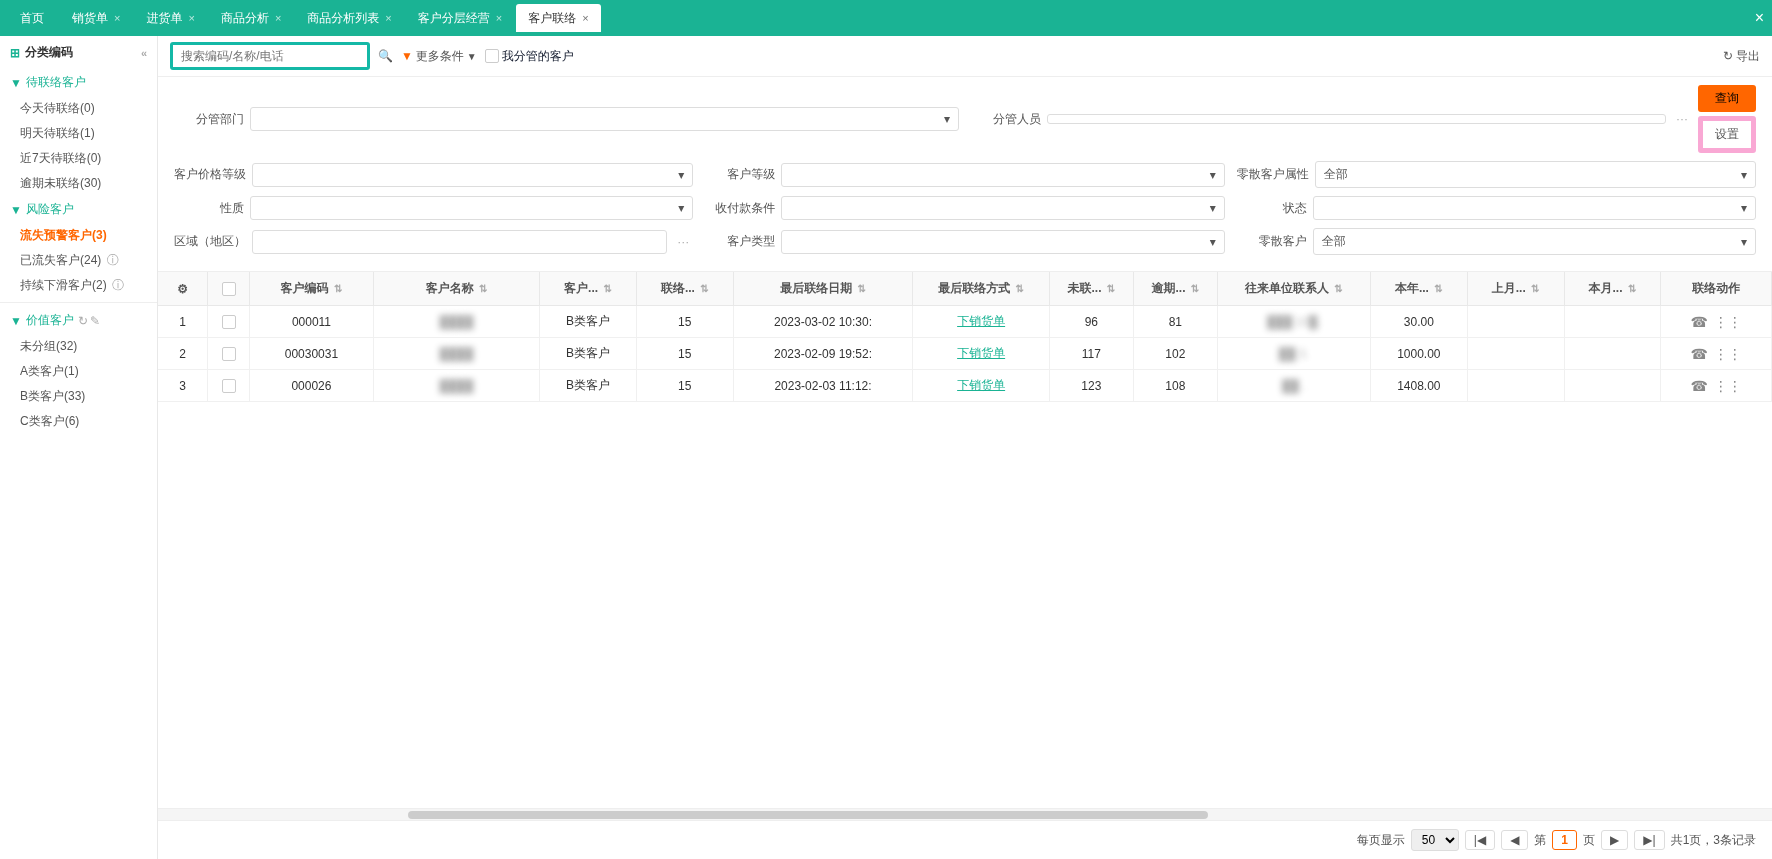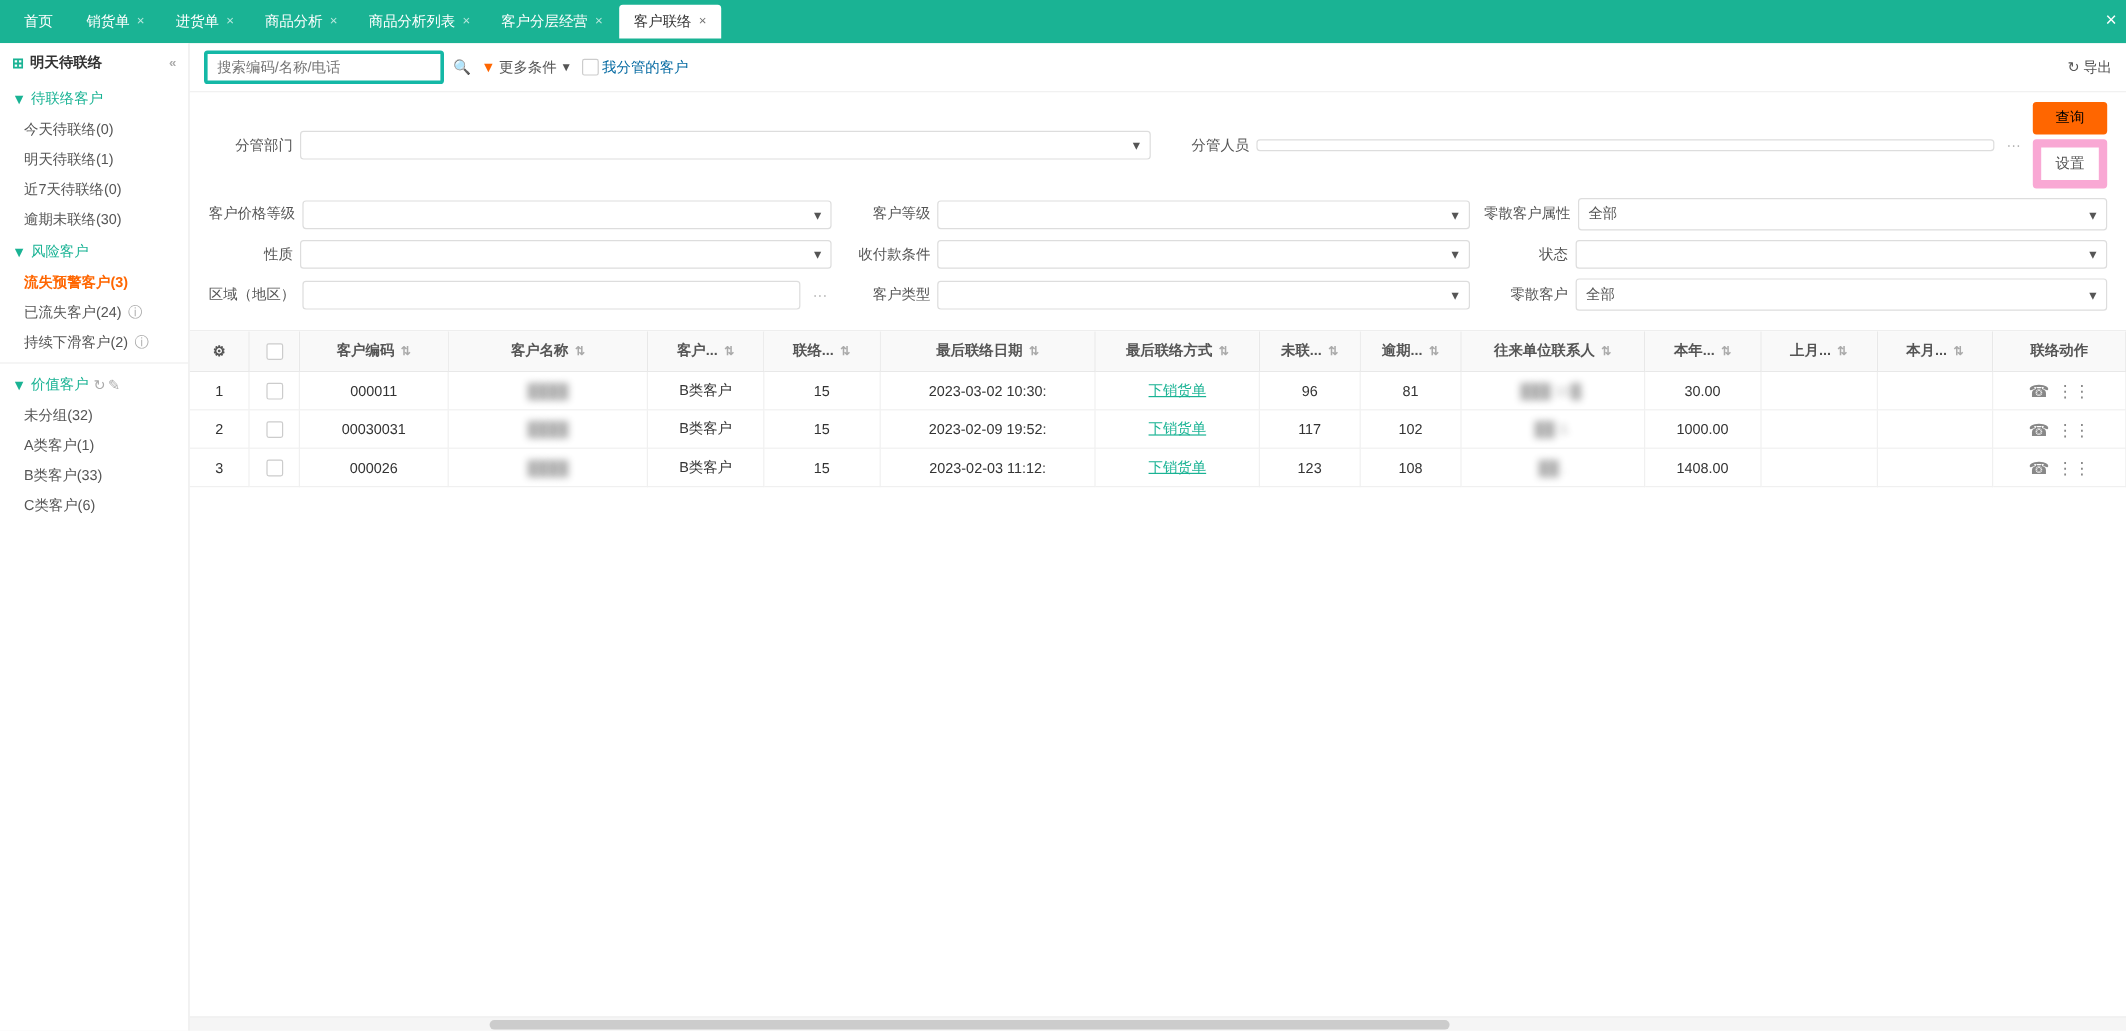--- a/index.html
+++ b/index.html
@@ -71,21 +71,21 @@
     }
     .toolbar input {
       border: 3px solid #14b8a6; border-radius: 3px; padding: 4px 8px; font-size: 12px; width: 180px;
     }
     .toolbar .search-btn { color: #ff6600; cursor: pointer; }
     .toolbar .filter-btn {
       display: flex; align-items: center; color: #555; cursor: pointer; gap: 3px;
     }
     .toolbar .filter-btn .filter-icon { color: #ff6600; }
     .toolbar .my-customers {
-      display: flex; align-items: center; gap: 3px; color: #0369a1; cursor: pointer; text-align: center;
+      display: flex; align-items: center; gap: 3px; color: #0f172a; cursor: pointer; text-align: center;
     }
     .toolbar .export-btn {
       margin-left: auto; display: flex; align-items: center; gap: 3px;
       color: #555; cursor: pointer;
     }
 
     
     .filter-panel {
       background: white; border-bottom: 1px solid #eee; padding: 8px 16px;
     }
@@ -101,21 +101,21 @@
     .filter-cell .select-box {
       display: flex; align-items: center; justify-content: space-between;
       min-width: 120px; color: #555;
     }
     .filter-cell .more-btn { color: #aaa; cursor: pointer; padding: 0 4px; }
     .btn-query {
       background: #ff6600; color: #000000; border: none; border-radius: 3px;
       padding: 5px 16px; cursor: pointer; font-size: 12px;
     }
     .btn-settings {
-      background: white; color: #555; border: 7px solid #f9a8d4; border-radius: 3px;
+      background: white; color: #555; border: 5px solid #f9a8d4; border-radius: 3px;
       padding: 5px 12px; cursor: pointer; font-size: 12px;
     }
 
     
     .table-container { flex: 1; overflow: auto; background: white; }
     table { width: 100%; border-collapse: collapse; }
     table th {
       background: #f9f9f9; border-bottom: 1px solid #e8e8e8; border-right: 1px solid #e8e8e8;
       padding: 8px 6px; color: #555; text-align: center; white-space: nowrap; position: sticky; top: 0;
     }
@@ -206,21 +206,21 @@
     <span class="close-btn">×</span>
   </div>
   <div class="tab-close-all">×</div>
 </div>
 
 <div class="main-layout">
 
   <div class="sidebar">
     <div class="sidebar-header">
       <span class="grid-icon">⊞</span>
-      <span>明天待联络</span>
+      <span>分类编码</span>
       <span class="collapse-icon">«</span>
     </div>
 
     <div class="sidebar-group">
       <div class="sidebar-group-title">
         <span class="arrow">▼</span>
         <span>待联络客户</span>
       </div>
       <div class="sidebar-item">今天待联络(0)</div>
       <div class="sidebar-item">明天待联络(1)</div>
@@ -507,14 +507,28 @@
       </td>
     </tr>
           </tbody>
       </table>
     </div>
 
     <div class="scrollbar-area">
       <div class="scrollbar-thumb"></div>
     </div>
 
+    <div class="pagination">
+      <span>每页显示</span>
+      <select class="page-size-select">
+        <option>50</option>
+      </select>
+      <button class="page-btn">|◀</button>
+      <button class="page-btn">◀</button>
+      <span>第</span>
+      <span class="page-num">1</span>
+      <span>页</span>
+      <button class="page-btn">▶</button>
+      <button class="page-btn">▶|</button>
+      <span>共1页，3条记录</span>
+    </div>
   </div>
 </div>
 
 </body></html>

